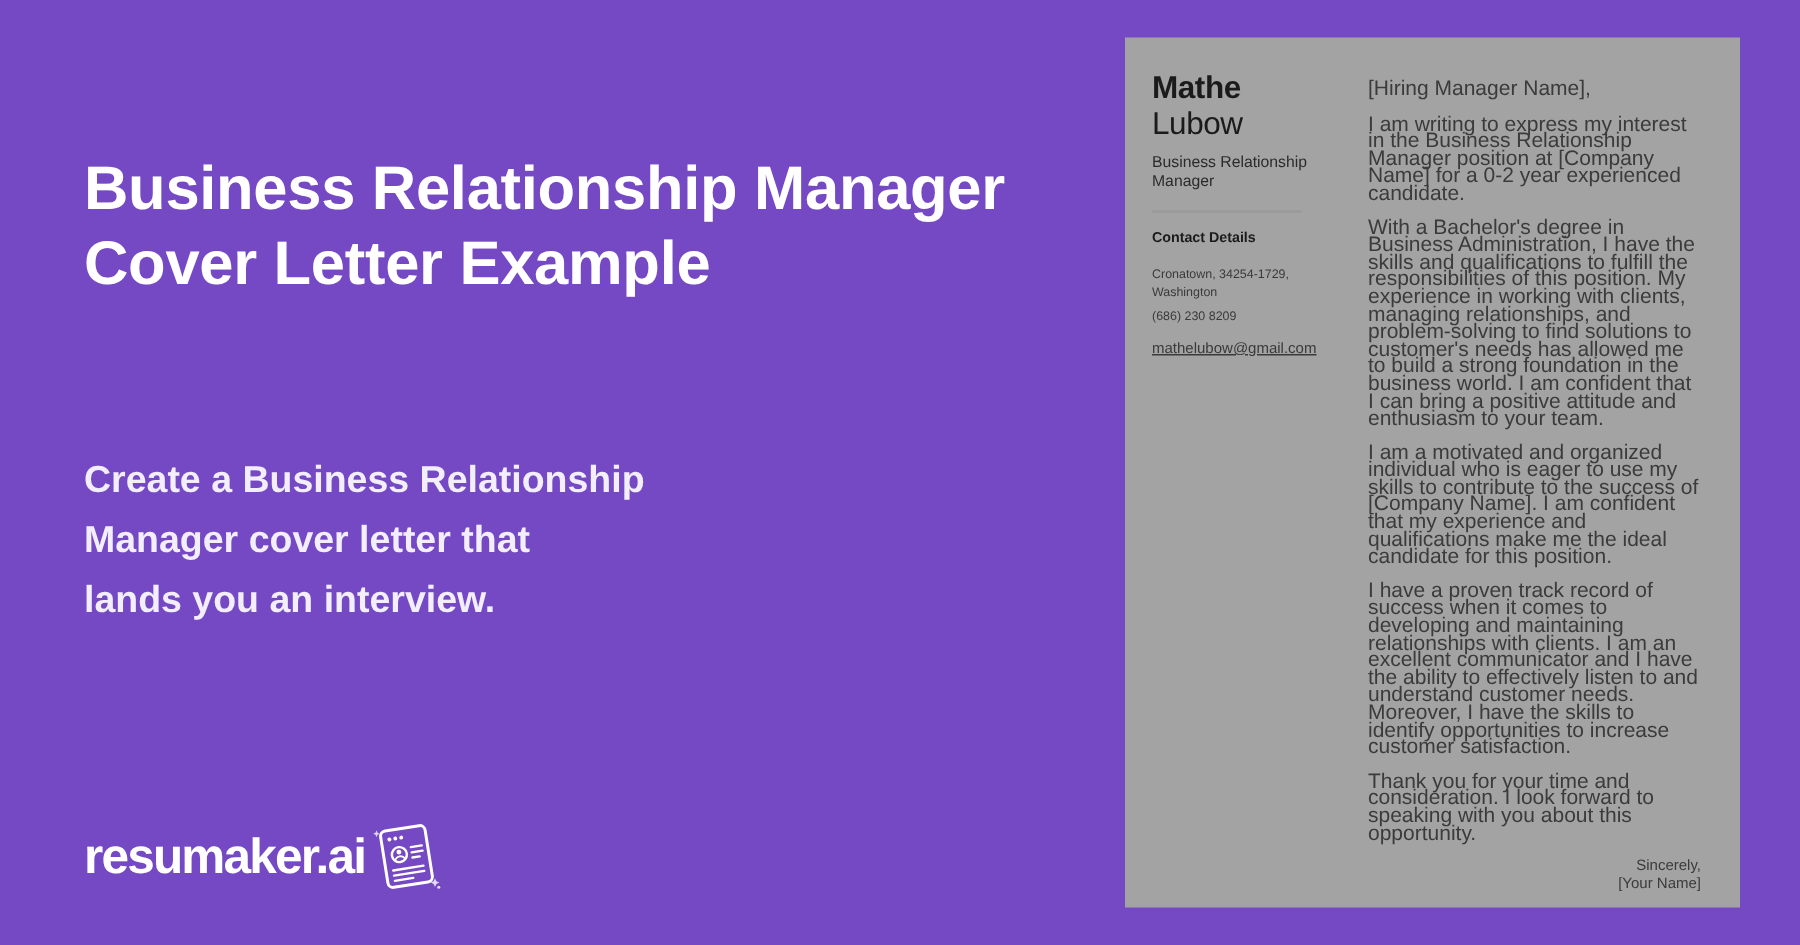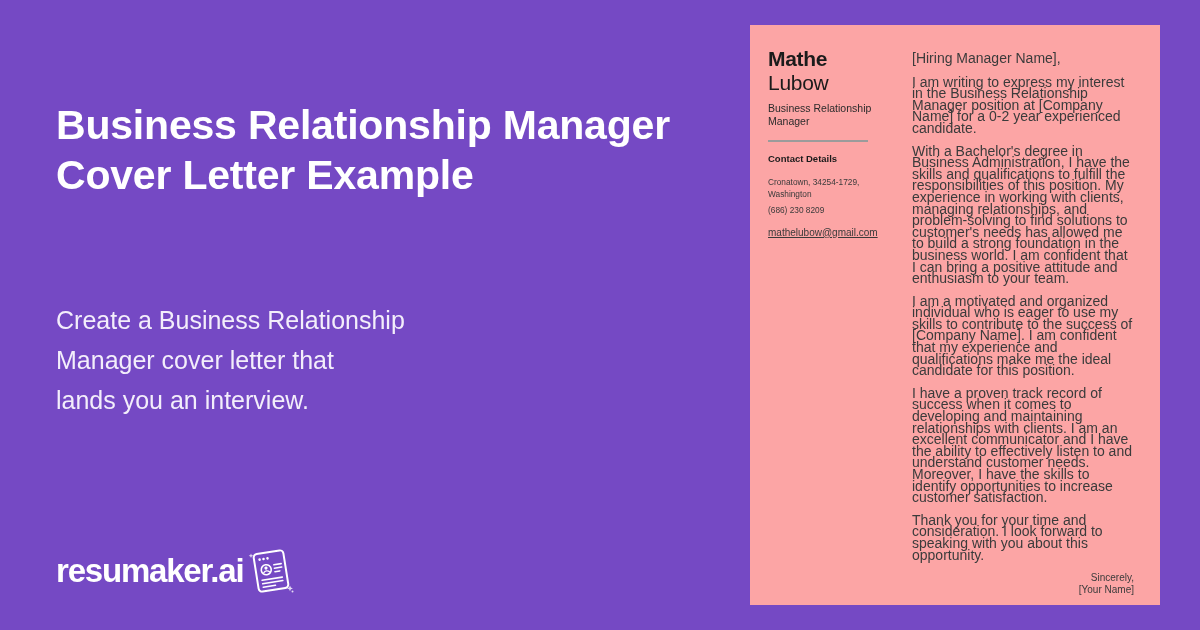--- a/index.html
+++ b/index.html
@@ -26,21 +26,21 @@
     font-weight:700;
     letter-spacing:-0.2px;
     color:#ffffff;
   }
   .promo-sub {
     position:absolute;
     left:56px; top:300px;
     width:470px;
     font-size:25px;
     line-height:40px;
-    font-weight:400;
+    font-weight:700;
     color:#f3eefb;
   }
   .promo-sub .sub-line { display:block; }
 
   
   .logo {
     position:absolute;
     left:56px; top:545px;
     display:flex;
     align-items:center;
@@ -54,21 +54,21 @@
     line-height:36px;
   }
   .logo-mark { position:relative; width:52px; height:52px; margin-left:2px; }
   .logo-mark svg { display:block; }
 
   
   .doc {
     position:absolute;
     left:750px; top:25px;
     width:410px; height:580px;
-    background:#fca5a5;
+    background:#a3a3a3;
   }
   .doc-inner {
     position:absolute;
     left:0; top:0;
     width:410px; height:580px;
     display:flex;
   }
   .doc-side {
     width:152px;
     padding:22px 14px 0 18px;

